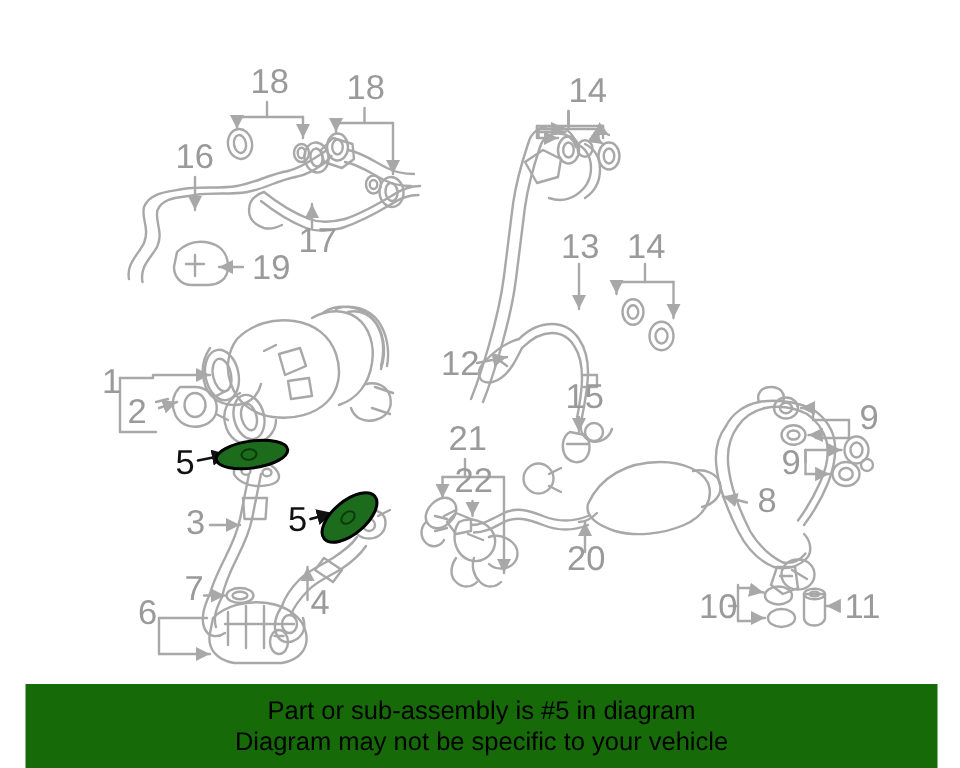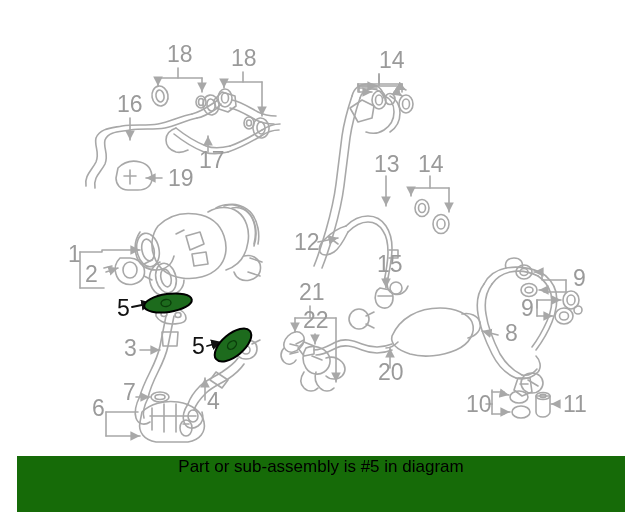--- a/index.html
+++ b/index.html
@@ -41,20 +41,21 @@
   #notice-banner {
     position: absolute;
     left: 17px;
     top: 456px;
     width: 608px;
     height: 56px;
     background: #166b08;
     display: flex;
     flex-direction: column;
     align-items: center;
+    justify-content: center;
     box-sizing: border-box;
   }
   #notice-banner .notice-line {
     color: #000000;
     font-family: "Liberation Sans", sans-serif;
     font-size: 17px;
     line-height: 21px;
     text-align: center;
     white-space: nowrap;
   }
@@ -457,13 +458,14 @@
     <text class="callout-label" x="231" y="66">18</text>
     <text class="callout-label" x="168" y="186">19</text>
     <text class="callout-label" x="378" y="380">20</text>
     <text class="callout-label" x="299" y="300">21</text>
     <text class="callout-label" x="303" y="328">22</text>
   </svg>
 </div>
 
 <div id="notice-banner">
   <div class="notice-line">Part or sub-assembly is #5 in diagram</div>
+  <div class="notice-line">Diagram may not be specific to your vehicle</div>
 </div>
 
 </body></html>

